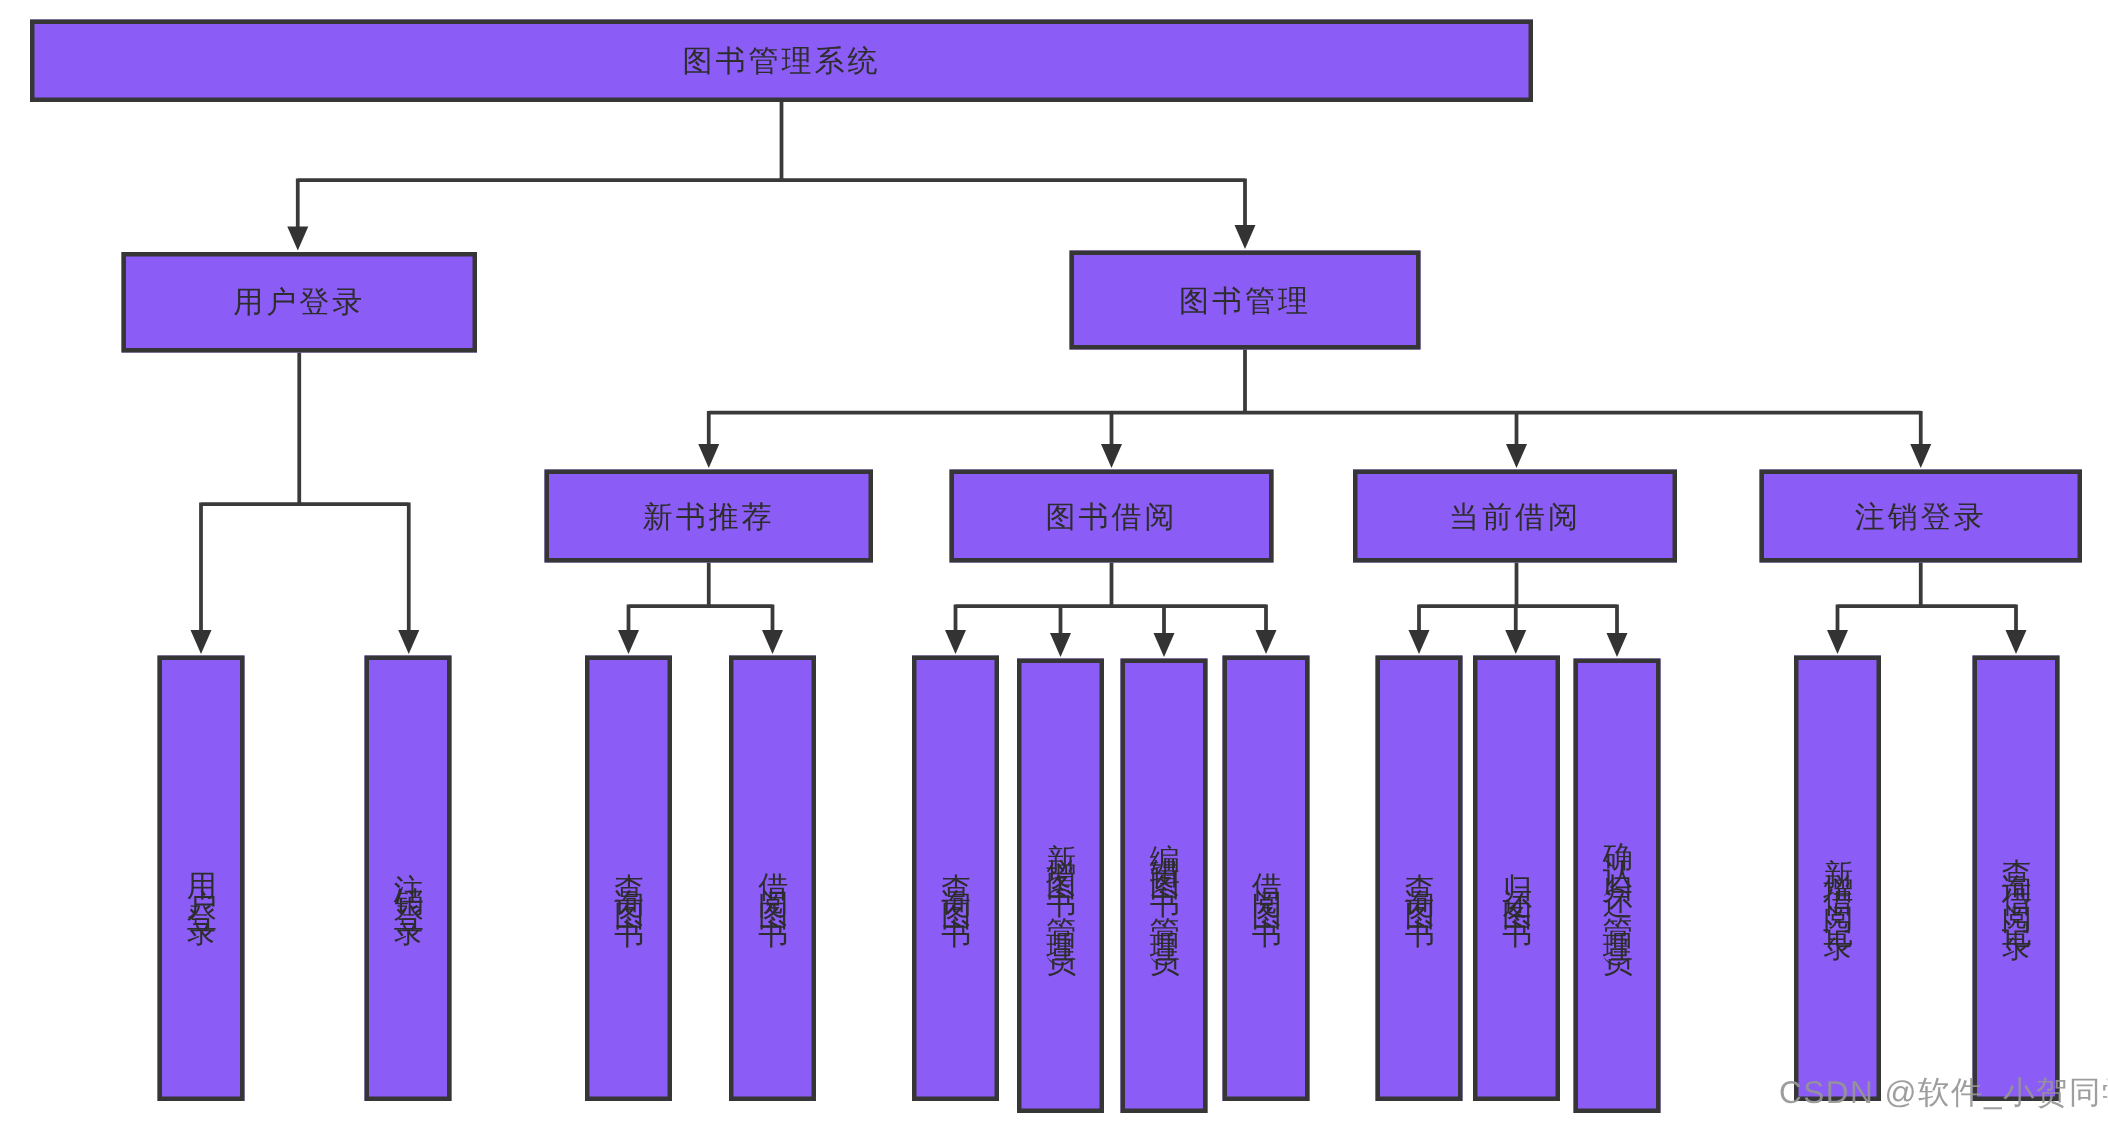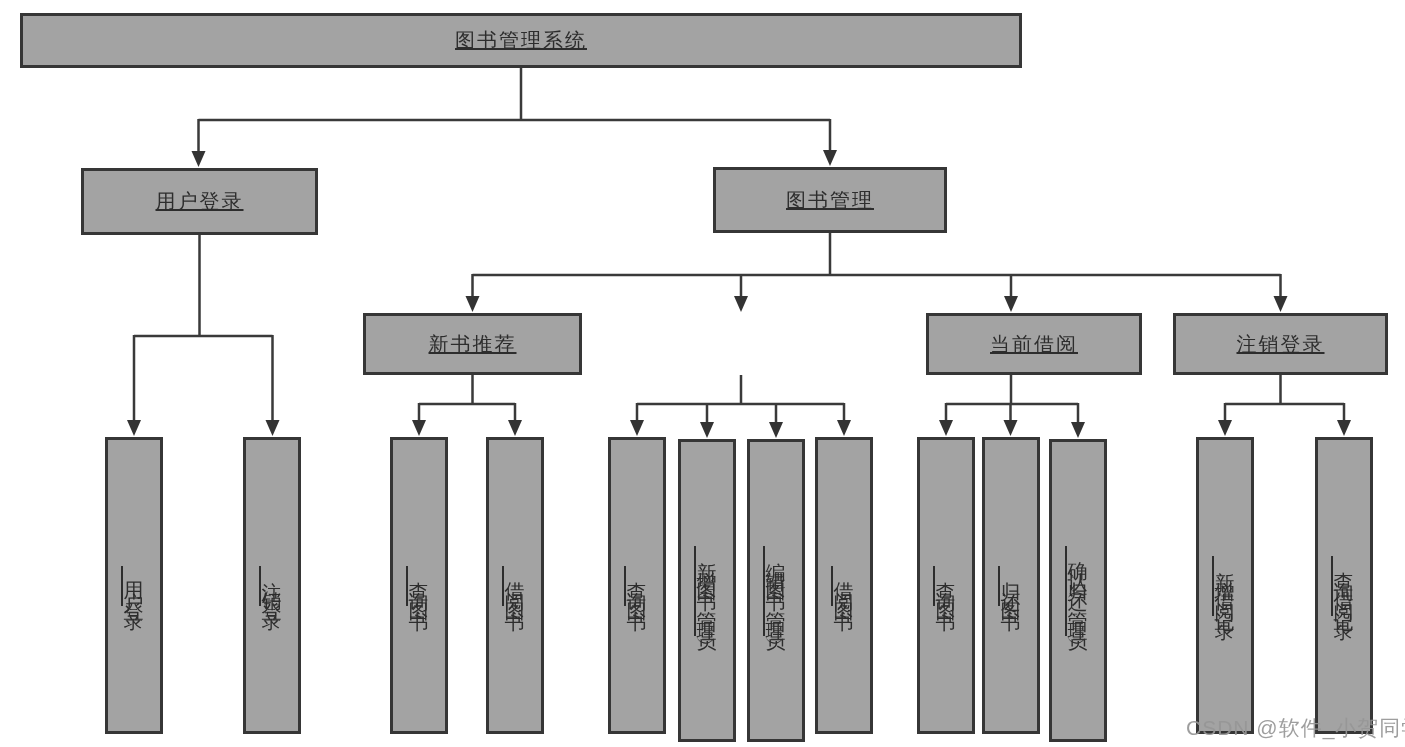--- a/index.html
+++ b/index.html
@@ -17,28 +17,27 @@
   }
   #connectors {
     position: absolute;
     left: 0;
     top: 0;
     z-index: 1;
   }
   .node {
     position: absolute;
     box-sizing: border-box;
-    background: #a3a3a3;
+    background: #8b5cf6;
     border: 3px solid #363636;
     display: flex;
     align-items: center;
     justify-content: center;
     z-index: 2;
     color: #2d2d2d;
-    text-decoration: underline;
   }
   .node .hlabel {
     font-size: 20px;
     letter-spacing: 2px;
     white-space: nowrap;
     color: #2d2d2d;
   }
   .node .vlabel {
     writing-mode: vertical-rl;
     text-orientation: mixed;
@@ -47,21 +46,21 @@
     line-height: 1;
     color: #2d2d2d;
     white-space: nowrap;
   }
   
   .n-root            { left: 20px;   top: 13px;  width: 1002px; height: 55px; }
   .n-user-login      { left: 81px;   top: 168px; width: 237px;  height: 67px; }
   .n-book-management { left: 713px;  top: 167px; width: 234px;  height: 66px; }
   .n-new-book        { left: 363px;  top: 313px; width: 219px;  height: 62px; }
   .n-book-borrow     { left: 633px;  top: 313px; width: 216px;  height: 62px; }
-  .n-current-borrow  { left: 902px;  top: 313px; width: 216px;  height: 62px; margin-left: 24px; }
+  .n-current-borrow  { left: 902px;  top: 313px; width: 216px;  height: 62px; }
   .n-borrow-record   { left: 1173px; top: 313px; width: 215px;  height: 62px; }
   
   .leaf { top: 437px; width: 58px; height: 297px; }
   .leaf.tall { top: 439px; height: 303px; }
   .l-a1 { left: 105px; }
   .l-a2 { left: 243px; }
   .l-b1 { left: 390px; }
   .l-b2 { left: 486px; }
   .l-c1 { left: 608px; }
   .l-c2 { left: 678px; }
@@ -154,20 +153,23 @@
   <div class="node n-user-login">
     <span class="hlabel">用户登录</span>
   </div>
   <div class="node n-book-management">
     <span class="hlabel">图书管理</span>
   </div>
 
   <div class="node n-new-book">
     <span class="hlabel">新书推荐</span>
   </div>
+  <div class="node n-book-borrow">
+    <span class="hlabel">图书借阅</span>
+  </div>
   <div class="node n-current-borrow">
     <span class="hlabel">当前借阅</span>
   </div>
   <div class="node n-borrow-record">
     <span class="hlabel">注销登录</span>
   </div>
 
   <div class="node leaf l-a1">
     <span class="vlabel">用户登录</span>
   </div>

